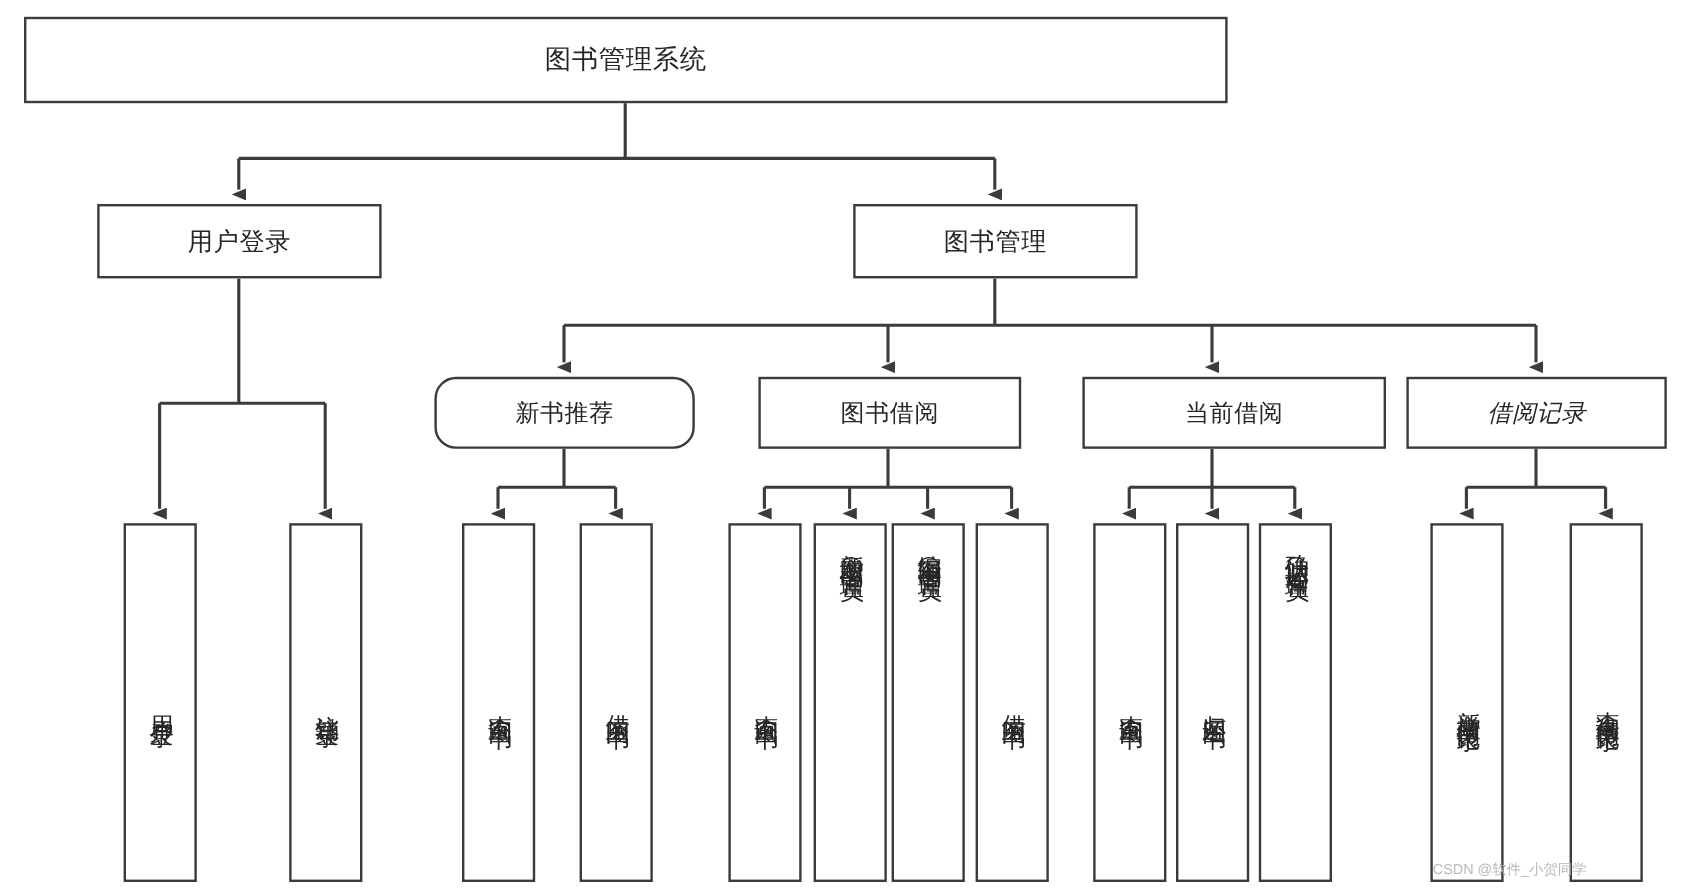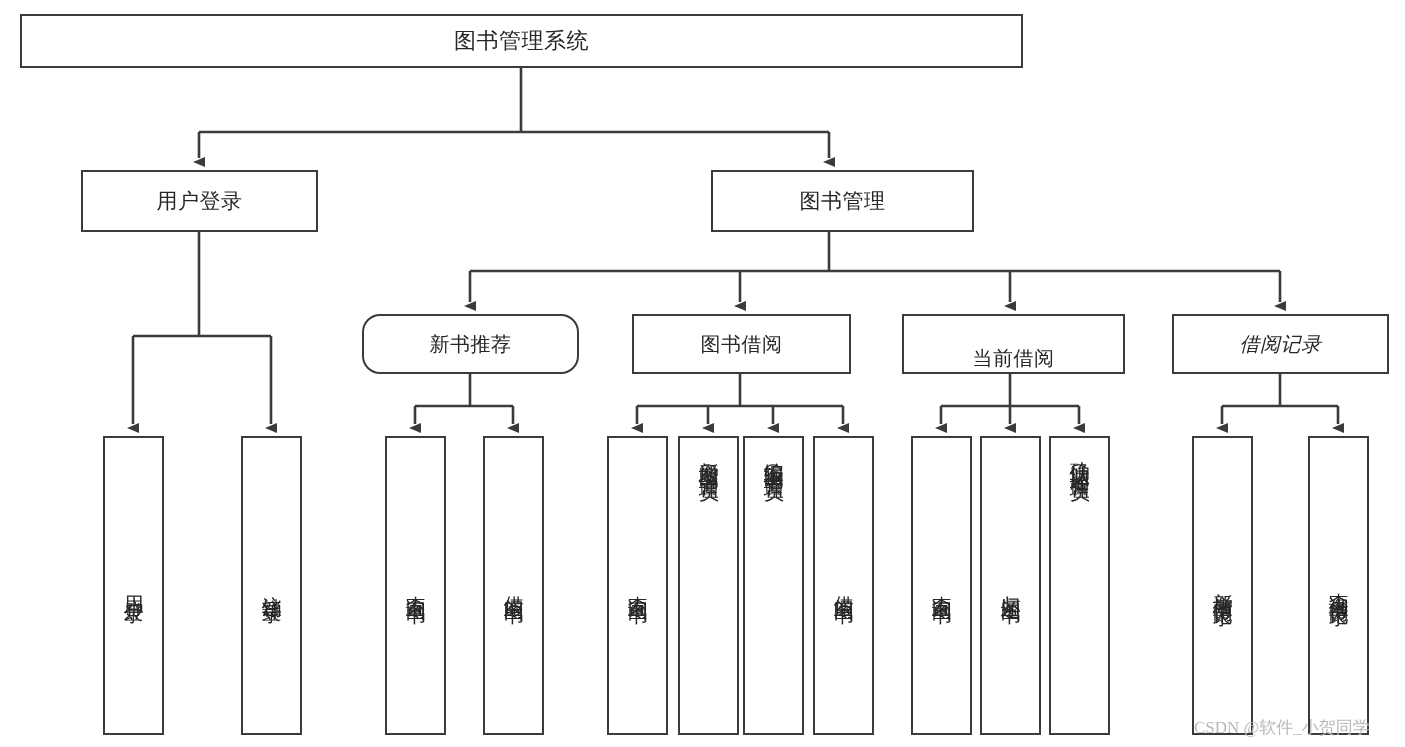--- a/index.html
+++ b/index.html
@@ -60,24 +60,24 @@
     line-height: 1.08;
     letter-spacing: 3px;
     white-space: normal;
     max-height: 100%;
   }
   .leaf.center .node-label { margin-top: auto; margin-bottom: auto; }
   .leaf.top .node-label { margin-top: 8px; }
   .watermark {
     position: absolute;
     color: #b9b9b9;
-    font-size: 17px;
+    font-size: 12px;
     white-space: nowrap;
     z-index: 5;
-    font-family: Liberation Serif, serif;
+    font-family: Liberation Sans, sans-serif;
   }
 </style>
 </head>
 <body>
 
 <div id="canvas">
 
   <svg id="wires" viewBox="0 0 1405 747" xmlns="http://www.w3.org/2000/svg">
     <defs>
       <marker id="arrow" markerWidth="10" markerHeight="12" refX="1" refY="6" orient="auto" markerUnits="userSpaceOnUse">
@@ -121,38 +121,38 @@
       <path d="M1010,406 L1010,424" marker-end="url(#arrow)"></path>
       <path d="M1079,406 L1079,424" marker-end="url(#arrow)"></path>
 
       <path d="M1280,374 L1280,406"></path>
       <path d="M1222,406 L1338,406"></path>
       <path d="M1222,406 L1222,424" marker-end="url(#arrow)"></path>
       <path d="M1338,406 L1338,424" marker-end="url(#arrow)"></path>
     </g>
   </svg>
 
-  <div class="node lvl0" style="left:20px; top:14px; width:1003px; height:54px;">
+  <div class="node lvl0" style="left:20px; top:14px; width:1003px; height:72px;">
     <span class="node-label">图书管理系统</span>
   </div>
 
   <div class="node lvl1" style="left:81px; top:170px; width:237px; height:62px;">
     <span class="node-label">用户登录</span>
   </div>
-  <div class="node lvl1" style="left:711px; top:170px; width:263px; height:62px;">
+  <div class="node lvl1" style="left:711px; top:170px; width:237px; height:62px;">
     <span class="node-label">图书管理</span>
   </div>
 
   <div class="node lvl2" style="left:362px; top:314px; width:217px; height:60px;border-radius:18px;">
     <span class="node-label">新书推荐</span>
   </div>
   <div class="node lvl2" style="left:632px; top:314px; width:219px; height:60px;">
     <span class="node-label">图书借阅</span>
   </div>
-  <div class="node lvl2" style="left:902px; top:314px; width:223px; height:60px;align-items:flex-end;">
+  <div class="node lvl2" style="left:902px; top:314px; width:253px; height:60px;">
     <span class="node-label">当前借阅</span>
   </div>
   <div class="node lvl2" style="left:1172px; top:314px; width:217px; height:60px;font-style:italic;">
     <span class="node-label">借阅记录</span>
   </div>
 
   <div class="node leaf center" style="left:103px; top:436px; width:61px; height:299px;">
     <span class="node-label">用户登录</span>
   </div>
   <div class="node leaf center" style="left:241px; top:436px; width:61px; height:299px;">

